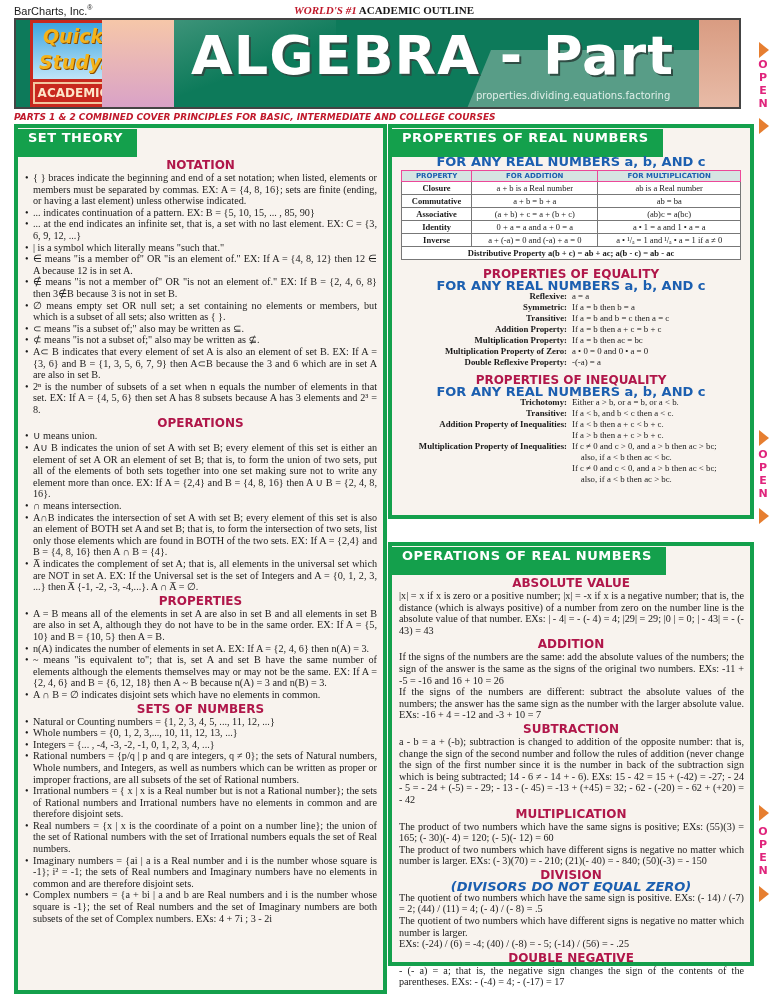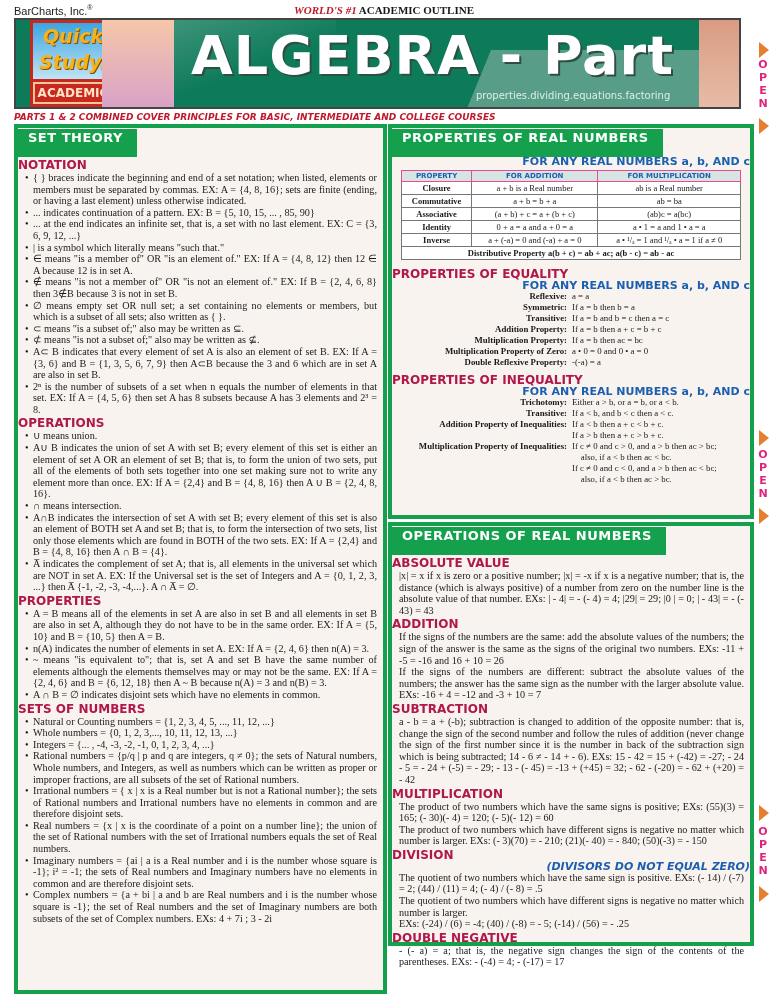--- a/index.html
+++ b/index.html
@@ -18,23 +18,23 @@
 .logo .ac{margin-top:3px;background:#c8281e;border:2px solid #f2c7a0;color:#fde5c8;font-family:"DejaVu Sans",sans-serif;font-weight:bold;font-size:12px;text-align:center;line-height:18px}
 .photo{position:absolute;left:86px;top:0;width:72px;height:87px;background:linear-gradient(180deg,#f6c7a9,#d9a2c7)}
 .title{position:absolute;left:175px;top:4px;font-family:"DejaVu Sans",sans-serif;font-weight:bold;font-size:54px;color:#fff;letter-spacing:1px;text-shadow:2px 2px 0 #2f4d44}
 .subtitle{position:absolute;left:460px;top:70px;font-family:"DejaVu Sans",sans-serif;font-size:10px;color:#dfeee8}
 .corner{position:absolute;right:0;top:0;width:40px;height:87px;background:linear-gradient(#d99c82,#e8bba7)}
 .parts{position:absolute;top:112px;left:14px;width:727px;font-family:"DejaVu Sans",sans-serif;font-style:italic;font-weight:bold;font-size:9px;color:#c0192b}
 .panel{position:absolute;background:#f8f3ee;border:4px solid #14a04c}
 .panel-head{display:inline-block;background:#14a04c;color:#fff;font-family:"DejaVu Sans",sans-serif;font-weight:bold;font-size:13px;padding:1px 14px 12px 10px;letter-spacing:.5px}
 .left{left:14px;top:124px;width:373px;height:870px}
 .right-top{left:388px;top:124px;width:366px;height:395px}
-.right-bot{left:388px;top:522px;width:366px;height:424px}
-.h2{font-family:"DejaVu Sans",sans-serif;font-weight:bold;color:#b0174a;font-size:12px;line-height:13px;margin-top:2px}
-.sub{font-family:"DejaVu Sans",sans-serif;font-weight:bold;color:#1c5fb0;text-align:right;font-size:11px;line-height:10px}
+.right-bot{left:388px;top:542px;width:366px;height:424px}
+.h2{font-family:"DejaVu Sans",sans-serif;font-weight:bold;color:#b0174a;text-align:center;font-size:12px;line-height:13px;margin-top:2px}
+.sub{font-family:"DejaVu Sans",sans-serif;font-weight:bold;color:#1c5fb0;text-align:center;font-size:13px;line-height:10px}
 .body{padding:0 6px 0 7px;font-size:10.2px;line-height:11.6px;text-align:justify}
 .body p{margin:0}
 .b{position:relative;padding-left:8px}
 .b:before{content:"•";position:absolute;left:0}
 .ind{margin-left:18px}
 table.rn{margin:3px auto 0;border-collapse:collapse;width:340px;font-size:8.5px}
 table.rn th{background:#d6e4e2;color:#1c5fb0;font-family:"DejaVu Sans",sans-serif;font-weight:bold;font-size:7px;border:1px solid #ec4899;padding:1px}
 table.rn td{border:1px solid #777;text-align:center;padding:1px 2px;line-height:10px;background:#fff}
 table.rn td.k{font-weight:bold}
 .kv{font-size:8.8px;line-height:11px}

